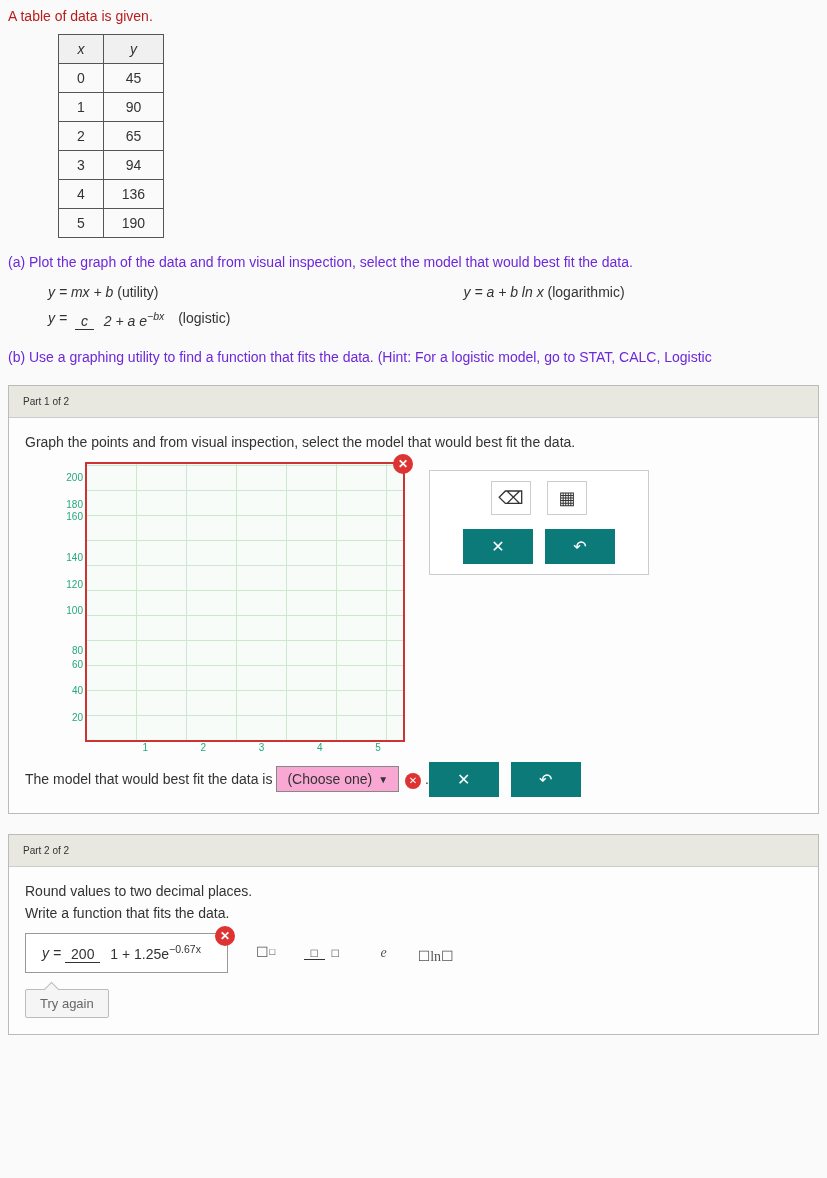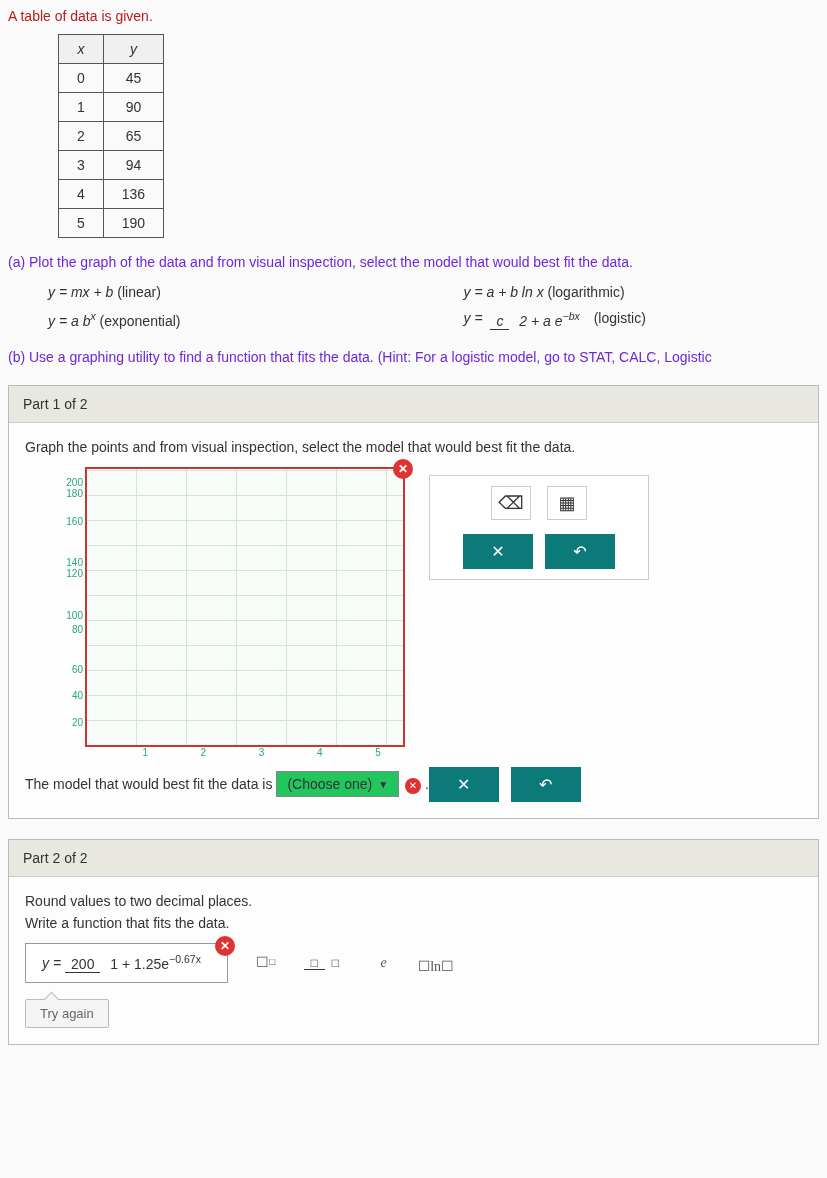--- a/index.html
+++ b/index.html
@@ -39,21 +39,21 @@
   .section-card {
     border: 1px solid #bbb;
     background: #fdfdfd;
     margin: 20px 0;
     padding: 0;
   }
   .part-header {
     background: #e8e8e0;
     padding: 10px 14px;
     border-bottom: 1px solid #ccc;
-    font-size: 14px;
+    font-size: 10px;
   }
   .part-body { padding: 16px; }
   .graph-row { display: flex; gap: 24px; align-items: flex-start; margin-top: 12px; }
   .graph-box {
     position: relative;
     border: 2px solid #c33;
     width: 320px; height: 280px;
     background:
       repeating-linear-gradient(to right, transparent, transparent 49px, #cde8cf 49px, #cde8cf 50px),
       repeating-linear-gradient(to top, transparent, transparent 24px, #cde8cf 24px, #cde8cf 25px),
@@ -94,21 +94,21 @@
     background: #0d7a7a; color: #fff;
     border: none; padding: 8px 24px;
     font-size: 16px; cursor: pointer;
     min-width: 70px;
   }
   .model-answer-row {
     margin-top: 20px; display: flex; align-items: center; flex-wrap: wrap;
   }
   .choose-select {
     border: 1px solid #888; padding: 4px 10px;
-    background: #22c55e; display: inline-flex; align-items: center; gap: 6px;
+    background: #f9a8d4; display: inline-flex; align-items: center; gap: 6px;
     cursor: pointer;
   }
   .choose-select .arrow { font-size: 10px; }
   .error-x {
     background: #d33; color: #fff; width: 16px; height: 16px;
     border-radius: 50%; font-size: 10px; display: inline-flex;
     align-items: center; justify-content: center; margin-left: 2px;
   }
   .func-row { display: flex; align-items: center; gap: 24px; margin-top: 12px; flex-wrap: wrap; }
   .func-box {
@@ -172,28 +172,24 @@
         <td>5</td>
         <td>190</td>
       </tr>
     </tbody>
 </table>
 
 <div class="qpart">(a) Plot the graph of the data and from visual inspection, select the model that would best fit the data.</div>
 
 <div class="models">
   <div class="model-item">
-    <span>y = mx + b</span> <span style="font-style:normal">(linear)</span>
+    <span>y = mx + b</span> <span style="font-style:normal">(utility)</span>
   </div>
   <div class="model-item">
     <span>y = a + b ln x</span> <span style="font-style:normal">(logarithmic)</span>
-  </div>
-  <div class="model-item">
-    <span>y = a b</span><span class="sup">x</span>
-    <span style="font-style:normal">(exponential)</span>
   </div>
   <div class="model-item">
     <span>y =</span>
     <span class="frac">
       <span class="num">c</span>
       <span class="den"><span>2 + a e</span><span class="sup">−bx</span></span>
     </span>
     <span style="font-style:normal">(logistic)</span>
   </div>
 </div>
@@ -201,26 +197,26 @@
 <div class="qpart">(b) Use a graphing utility to find a function that fits the data. (Hint: For a logistic model, go to STAT, CALC, Logistic</div>
 
 <div class="section-card">
   <div class="part-header">Part 1 of 2</div>
   <div class="part-body">
     <div>Graph the points and from visual inspection, select the model that would best fit the data.</div>
     <div class="graph-row">
       <div class="graph-box" id="graph-box">
         <div class="close-badge">✕</div>
       <div class="yaxis-label" style="top: 13.3333px;">200</div>
-          <div class="yaxis-label" style="top: 24px;">180</div>
+          <div class="yaxis-label" style="top: 40px;">180</div>
           <div class="yaxis-label" style="top: 52px;">160</div>
           <div class="yaxis-label" style="top: 93.3333px;">140</div>
-          <div class="yaxis-label" style="top: 104px;">120</div>
+          <div class="yaxis-label" style="top: 120px;">120</div>
           <div class="yaxis-label" style="top: 146.667px;">100</div>
-          <div class="yaxis-label" style="top: 160px;">80</div>
+          <div class="yaxis-label" style="top: 186px;">80</div>
           <div class="yaxis-label" style="top: 200px;">60</div>
           <div class="yaxis-label" style="top: 226.667px;">40</div>
           <div class="yaxis-label" style="top: 253.333px;">20</div>
           <div class="xaxis-label" style="left: 58.1818px;">1</div>
           <div class="xaxis-label" style="left: 116.364px;">2</div>
           <div class="xaxis-label" style="left: 174.545px;">3</div>
           <div class="xaxis-label" style="left: 232.727px;">4</div>
           <div class="xaxis-label" style="left: 290.909px;">5</div>
         </div>
       <div class="tool-panel">

